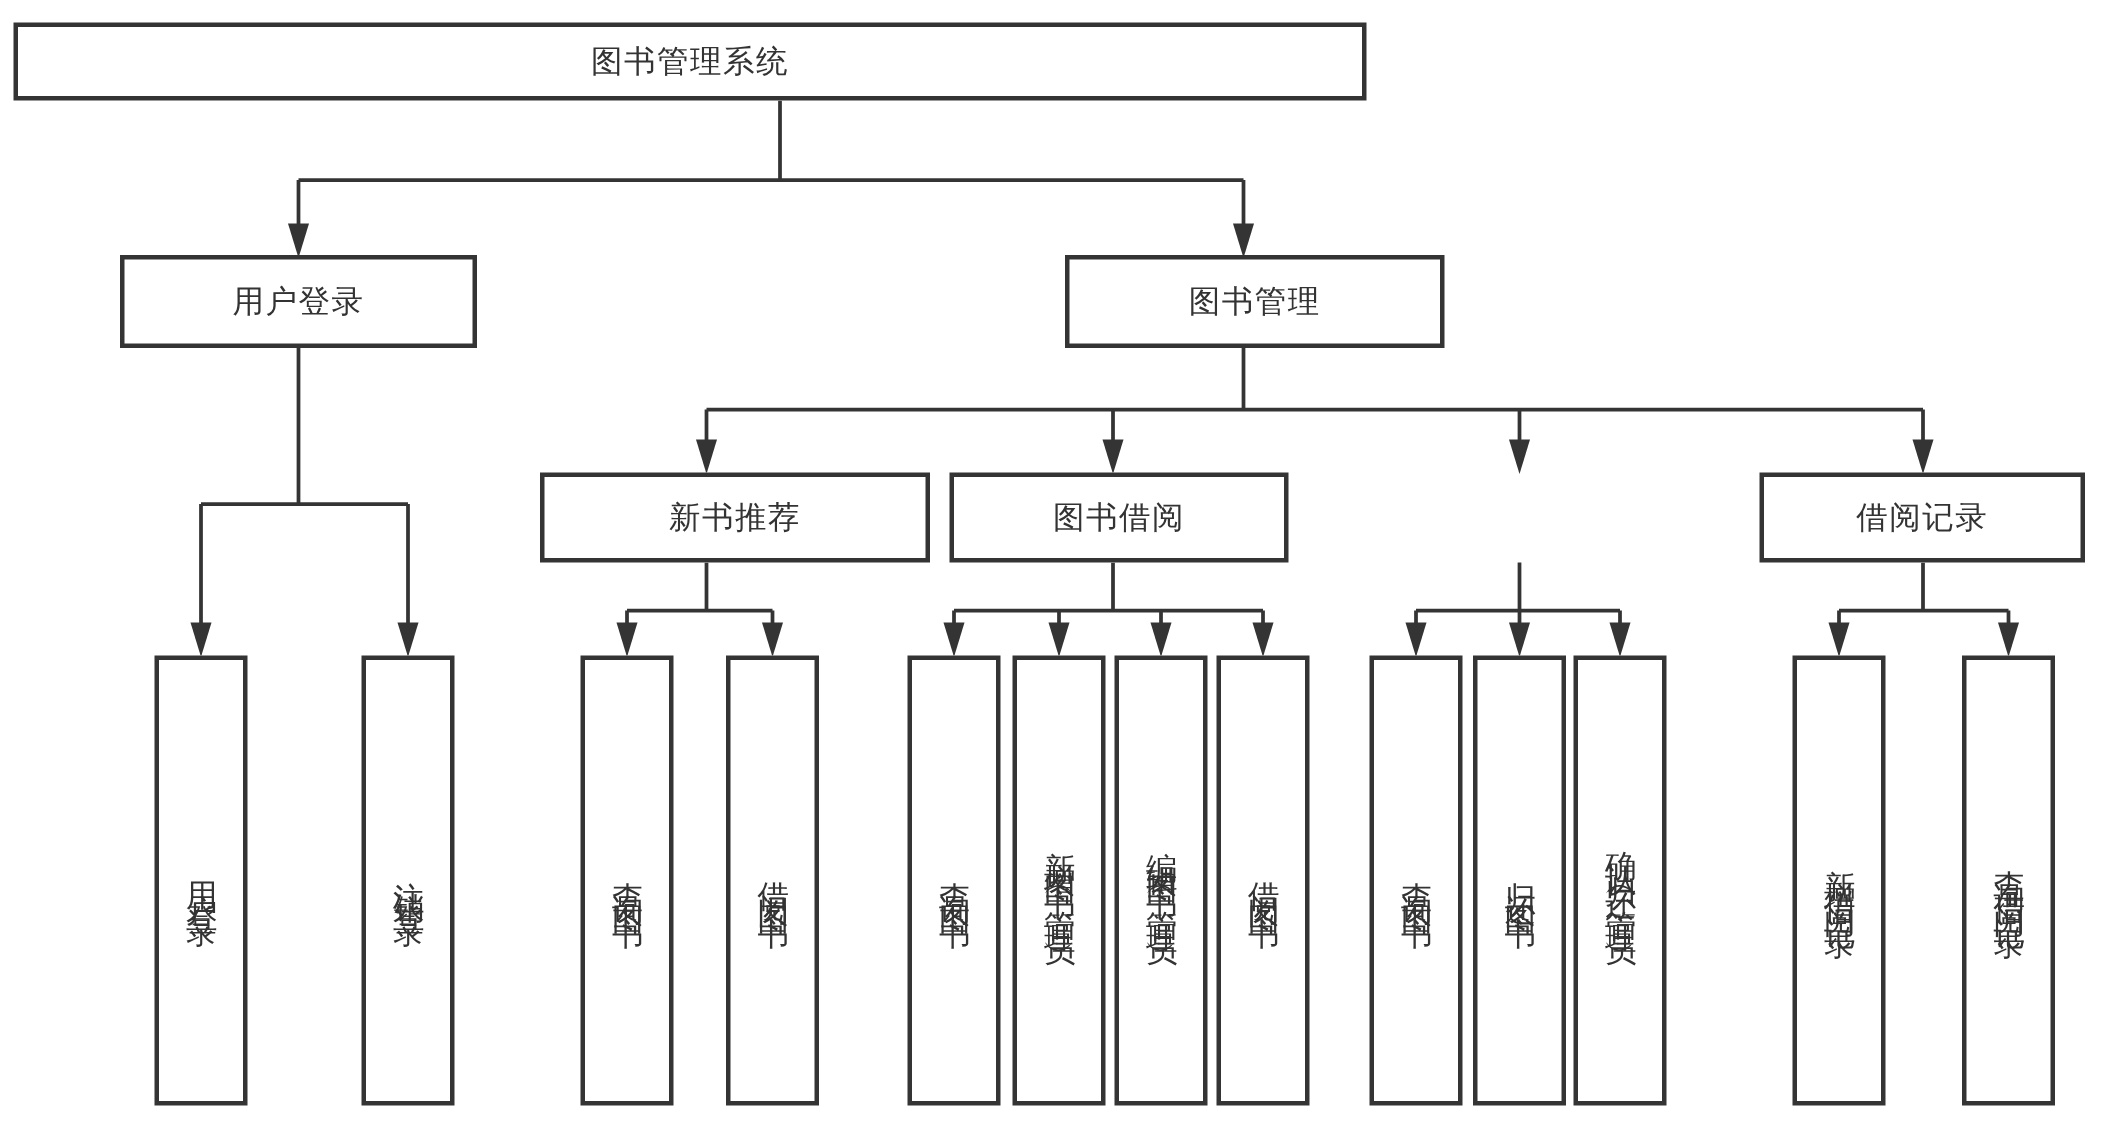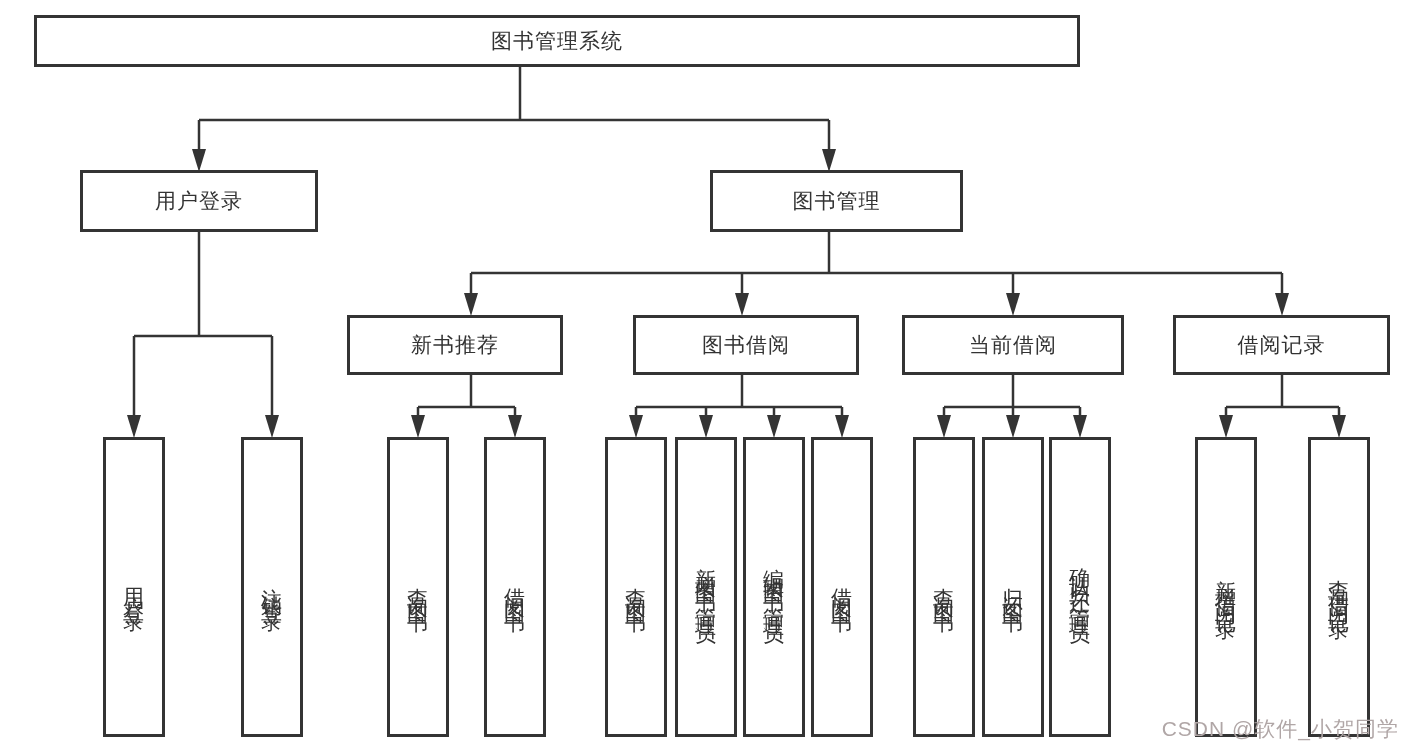--- a/index.html
+++ b/index.html
@@ -103,39 +103,36 @@
       <path d="M774 438 l-7 -23 h14 z"></path>
       <path d="M842 438 l-7 -23 h14 z"></path>
       <path d="M944 438 l-7 -23 h14 z"></path>
       <path d="M1013 438 l-7 -23 h14 z"></path>
       <path d="M1080 438 l-7 -23 h14 z"></path>
       <path d="M1226 438 l-7 -23 h14 z"></path>
       <path d="M1339 438 l-7 -23 h14 z"></path>
     </g>
   </svg>
 
-  <div class="box h" style="left:34px;top:15px;width:1046px;height:52px">
+  <div class="box h" style="left:9px;top:15px;width:902px;height:52px">
     <span class="lbl">图书管理系统</span>
   </div>
 
   <div class="box h" style="left:80px;top:170px;width:238px;height:62px">
     <span class="lbl">用户登录</span>
   </div>
   <div class="box h" style="left:710px;top:170px;width:253px;height:62px">
     <span class="lbl">图书管理</span>
   </div>
 
-  <div class="box h" style="left:347px;top:315px;width:216px;height:60px">
+  <div class="box h" style="left:360px;top:315px;width:260px;height:60px">
     <span class="lbl">新书推荐</span>
   </div>
   <div class="box h" style="left:633px;top:315px;width:226px;height:60px">
     <span class="lbl">图书借阅</span>
-  </div>
-  <div class="box h" style="left:902px;top:315px;width:222px;height:60px">
-    <span class="lbl">当前借阅</span>
   </div>
   <div class="box h" style="left:1173px;top:315px;width:217px;height:60px">
     <span class="lbl">借阅记录</span>
   </div>
 
   <div class="box v" style="left:103px;top:437px;width:62px;height:300px">
     <span class="lbl">用户登录</span>
   </div>
   <div class="box v" style="left:241px;top:437px;width:62px;height:300px">
     <span class="lbl">注销登录</span>
@@ -171,15 +168,14 @@
     <span class="lbl">确认归还（管理员）</span>
   </div>
 
   <div class="box v" style="left:1195px;top:437px;width:62px;height:300px">
     <span class="lbl">新增借阅记录</span>
   </div>
   <div class="box v" style="left:1308px;top:437px;width:62px;height:300px">
     <span class="lbl">查询借阅记录</span>
   </div>
 
-  <div class="watermark">CSDN @软件_小贺同学</div>
 
 </div>
 
 </body></html>

